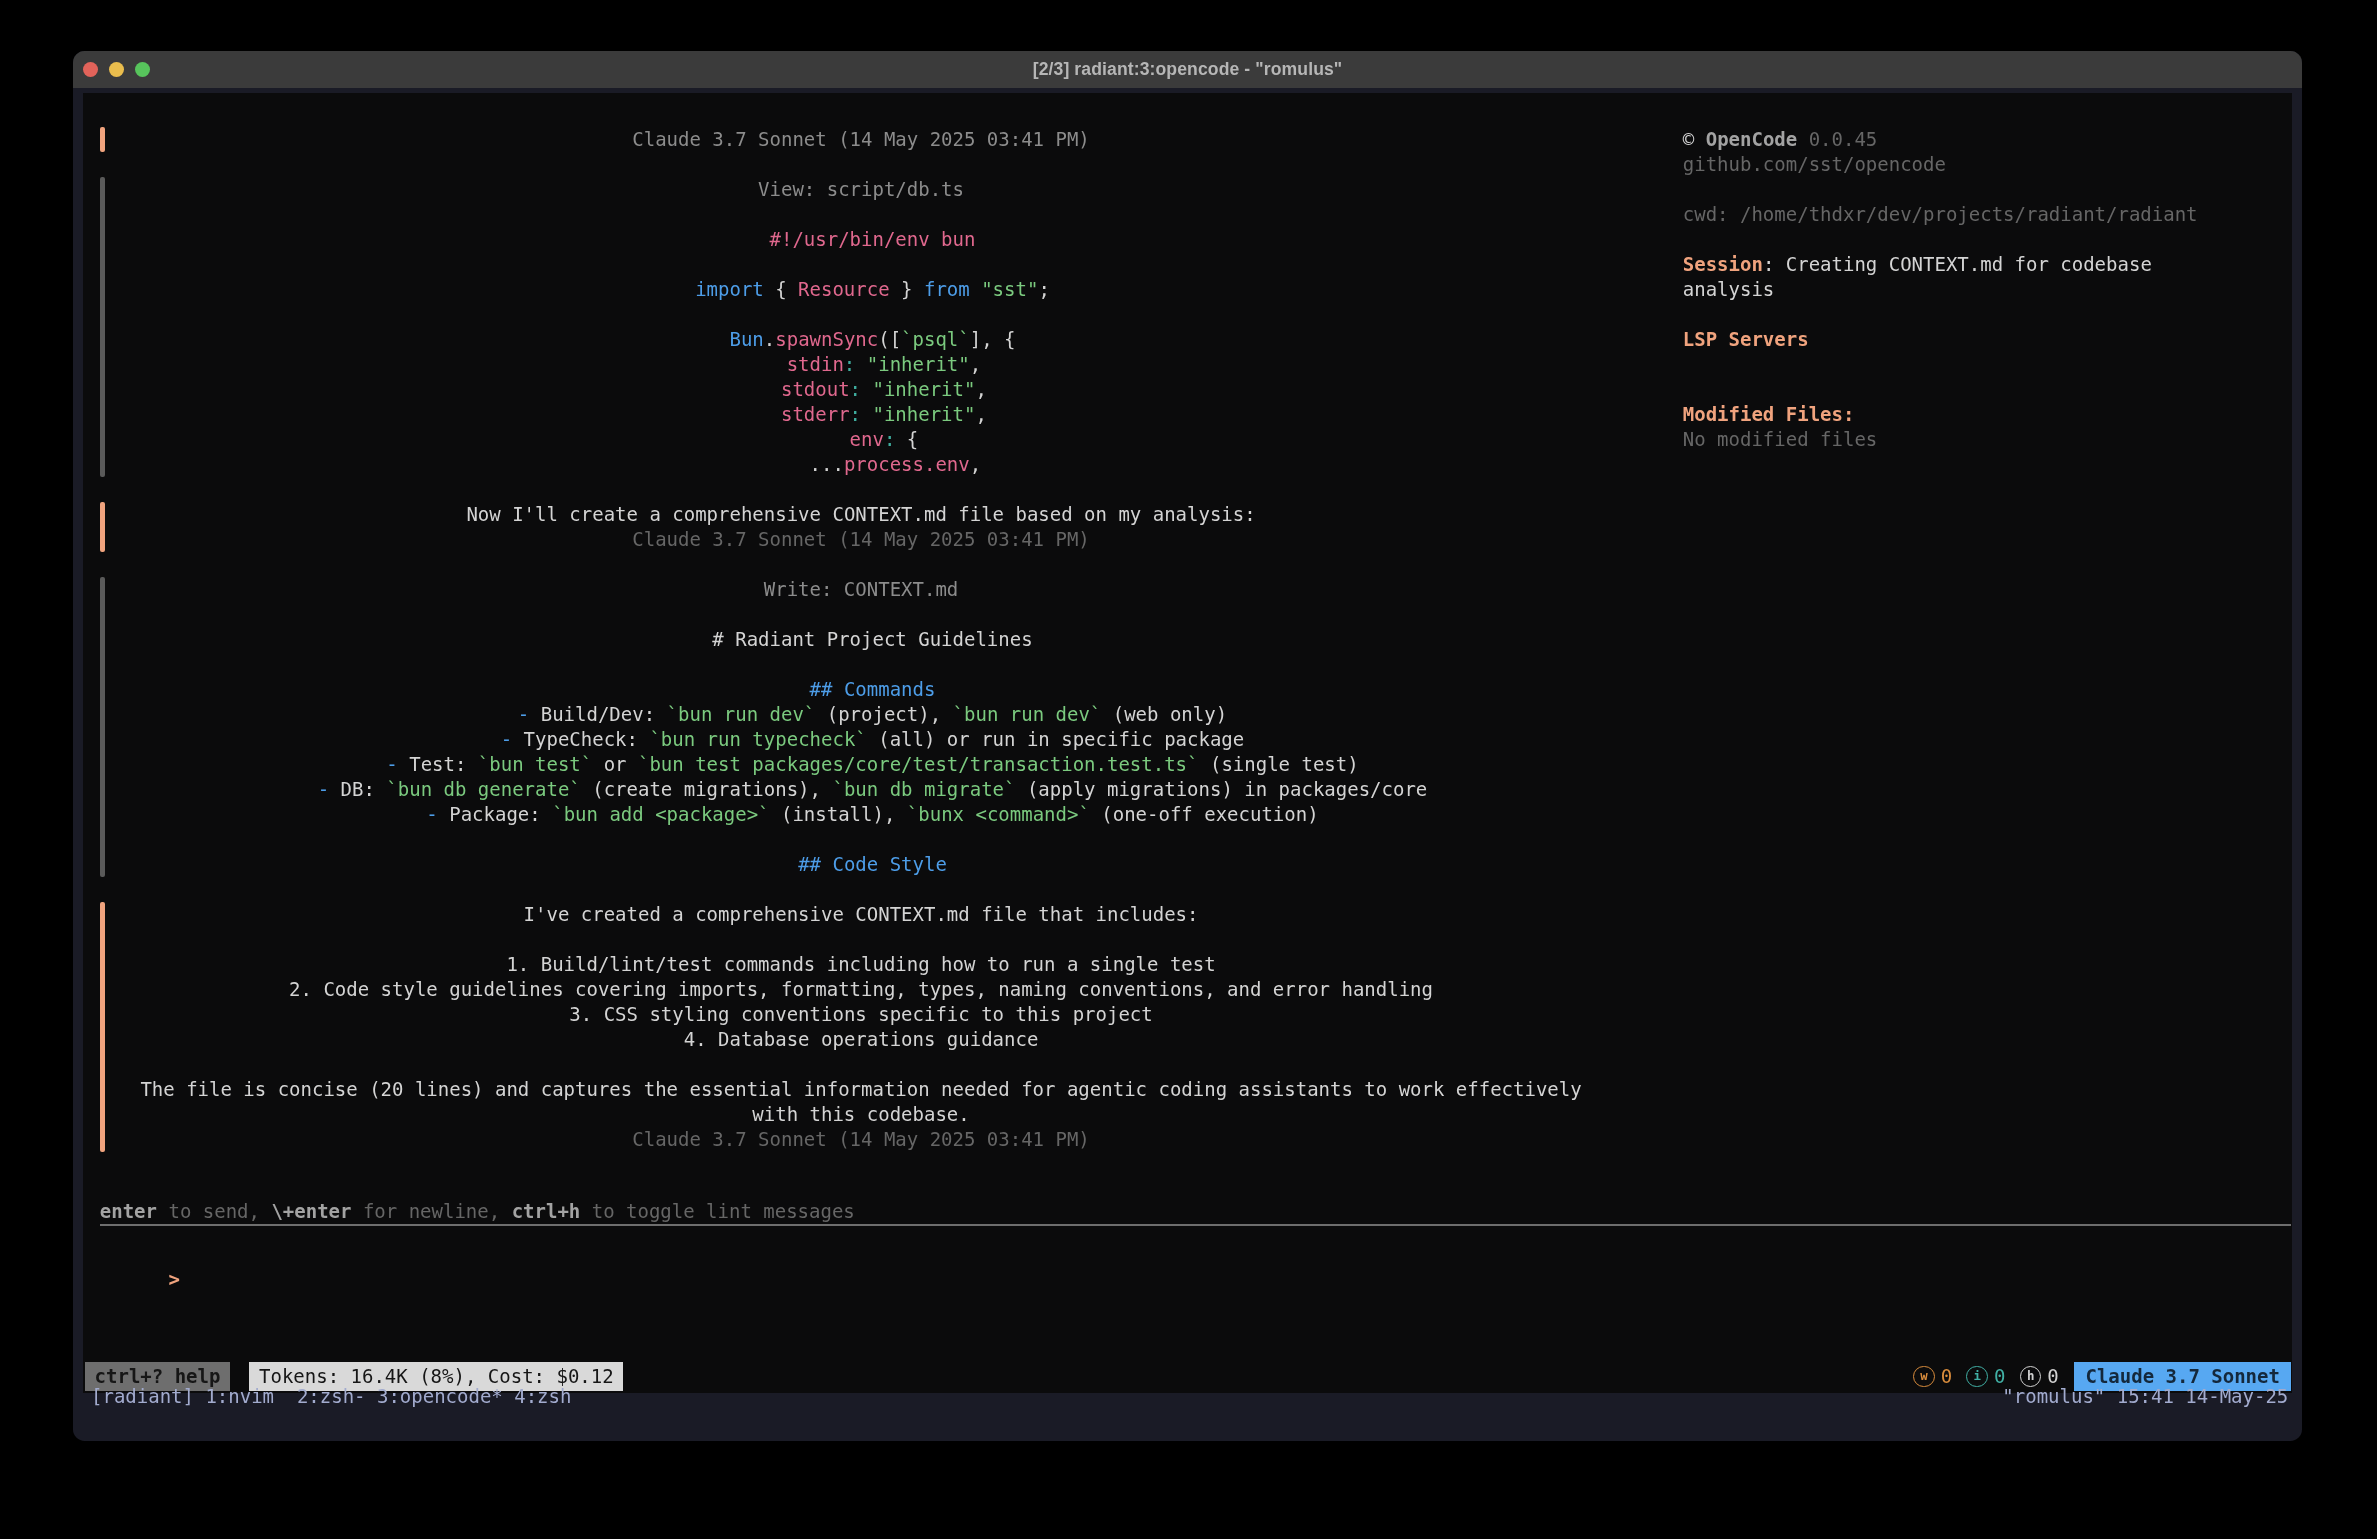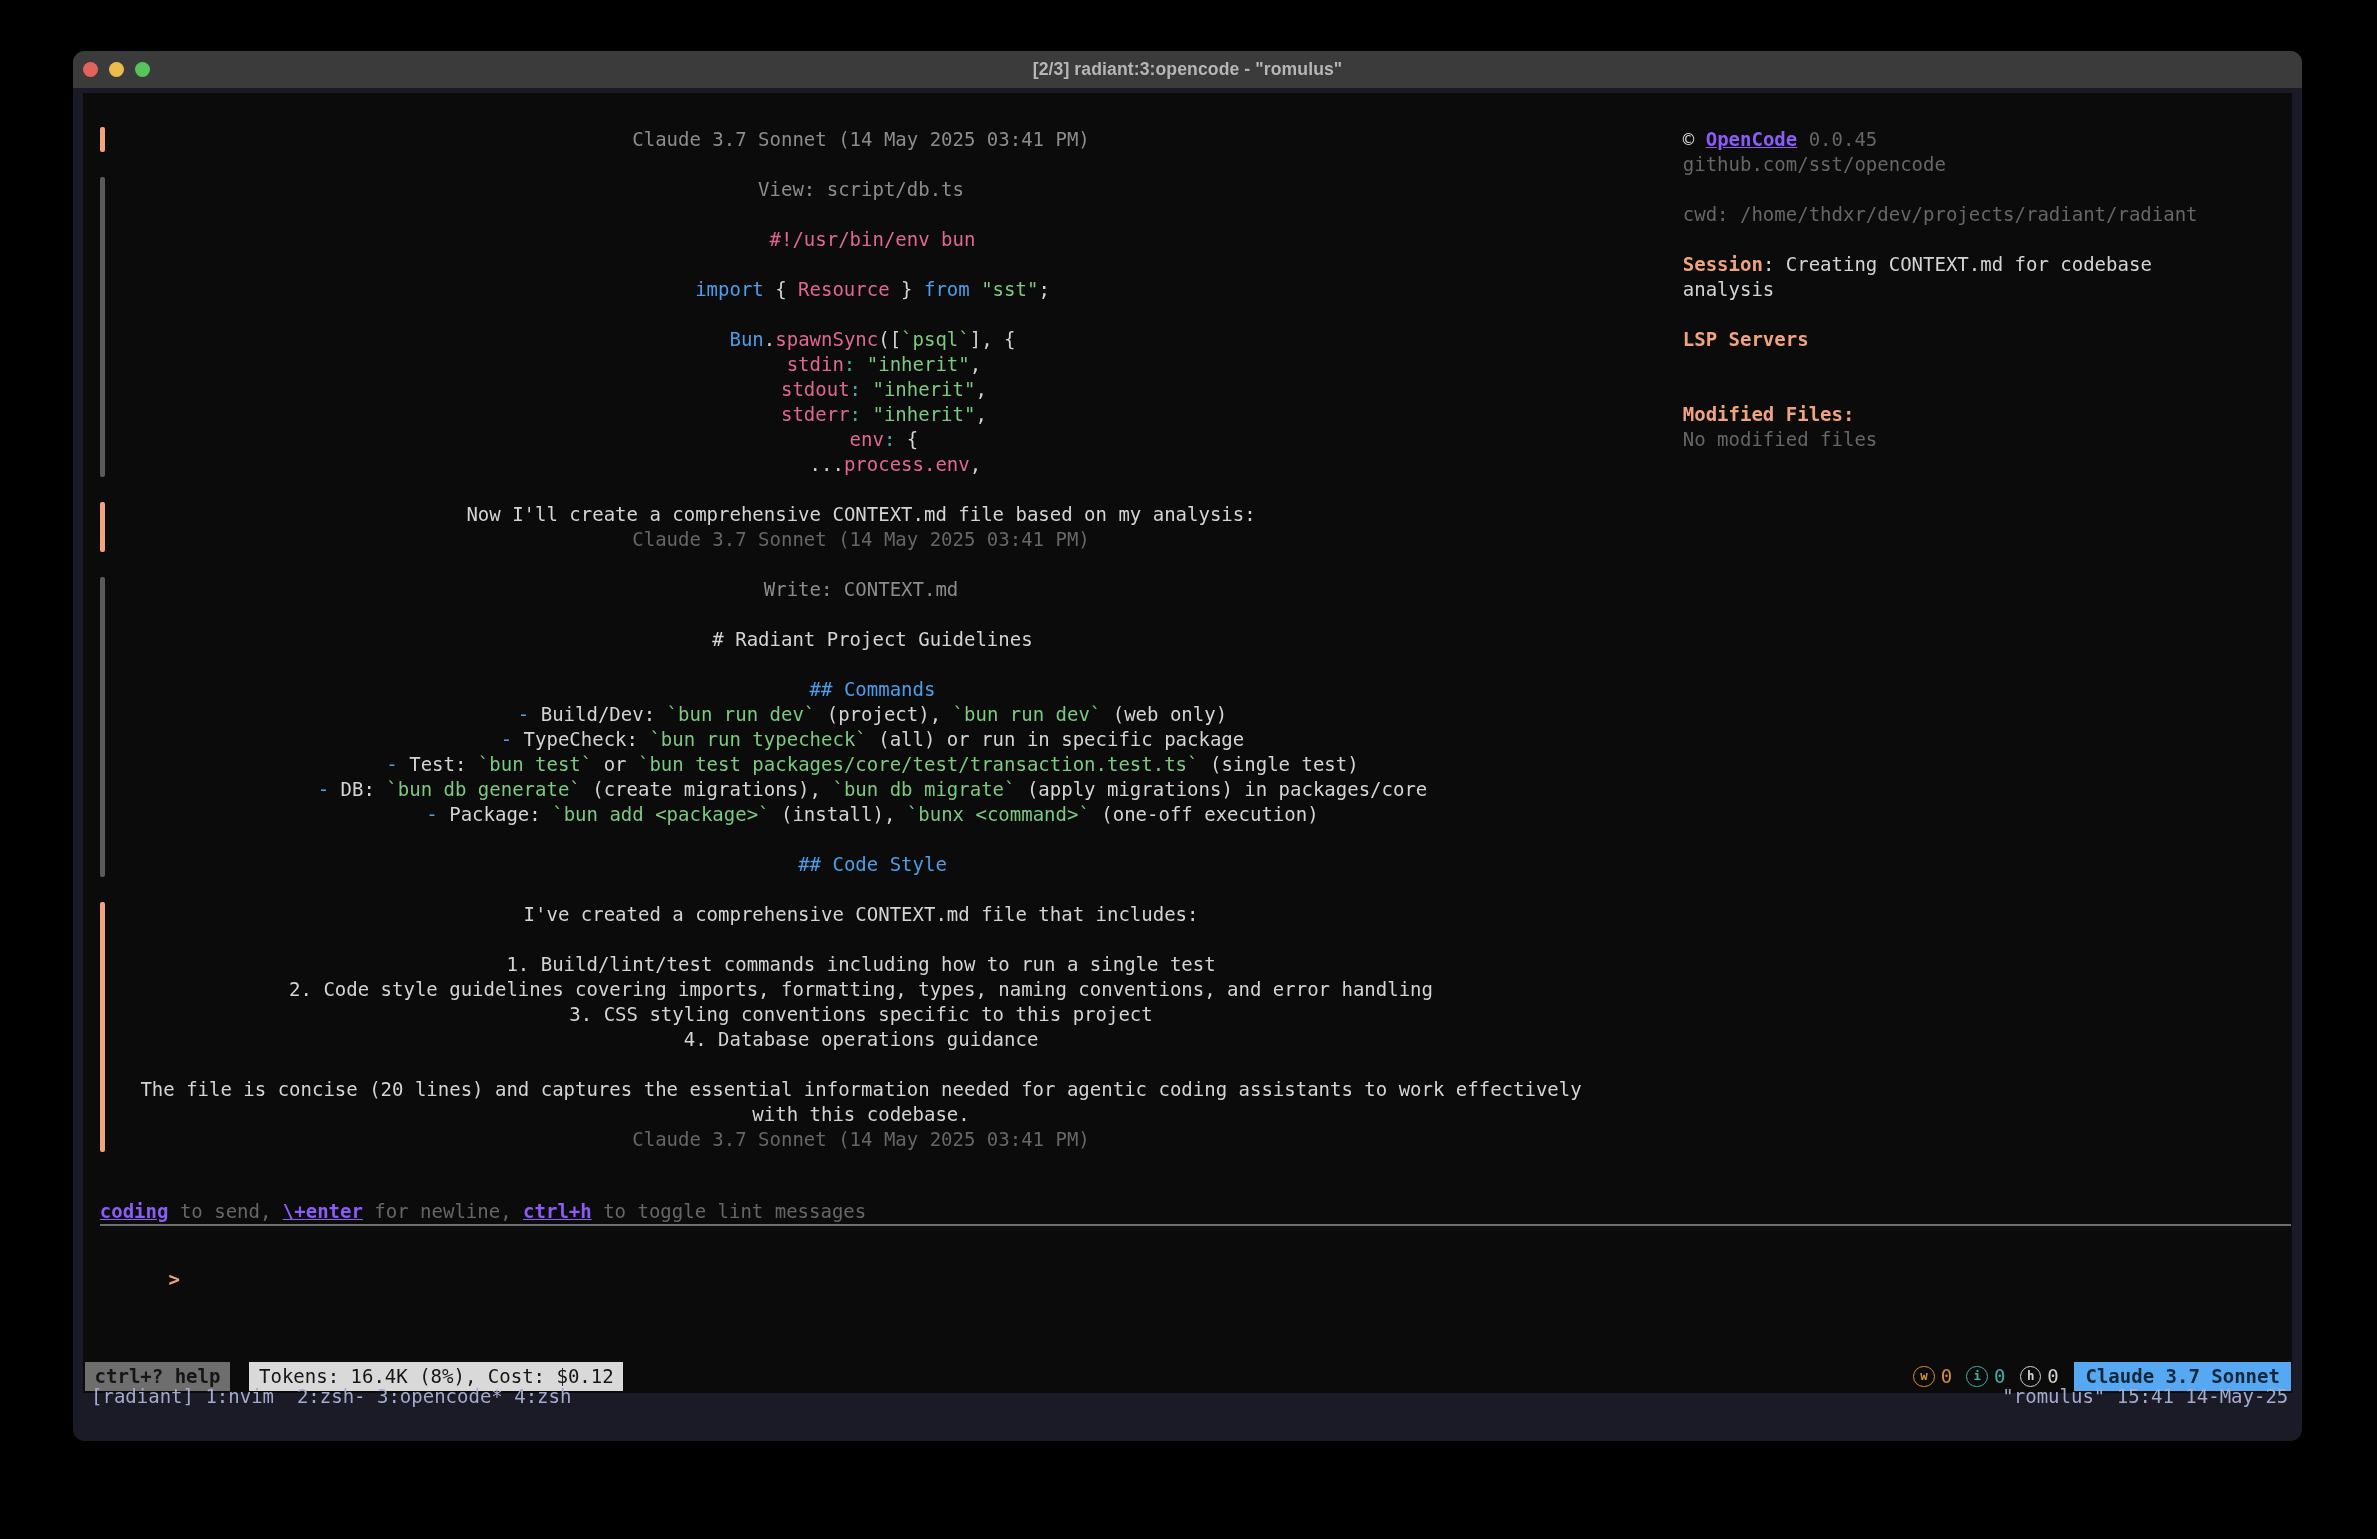--- a/index.html
+++ b/index.html
@@ -34,21 +34,21 @@
   }
   
   .tui{
     position:absolute;left:9.8px;right:9.8px;top:42px;bottom:48px;
     background:var(--bg);
   }
   .mono{font-size:19px;line-height:25px;white-space:pre-wrap;}
   .line{min-height:25px;}
   
   .c-w{color:var(--text);}
-  .c-bw{color:#8b5cf6;font-weight:700;text-decoration:underline;}
+  .c-bw{color:#a3a3a3;font-weight:700;}
   .c-g{color:var(--gray);}
   .c-d{color:var(--dim);}
   .c-p{color:var(--pink);}
   .c-b{color:var(--blue);}
   .c-gr{color:var(--green);}
   .c-t{color:var(--teal);}
   .c-sb{color:var(--salmon);font-weight:700;}
   
   .chat{position:absolute;left:17px;top:34px;width:1501px;}
   .block{display:flex;text-align:center;}
@@ -102,21 +102,21 @@
     </div>
     <div class="title">[2/3] radiant:3:opencode - "romulus"</div>
   </div>
 
   <div class="tui mono">
 
     <div class="chat"><div class="block"><div class="bar bar-salmon"></div><div class="lines"><div class="line"><span class="c-g">Claude 3.7 Sonnet (14 May 2025 03:41 PM)</span></div></div></div><div class="block"><div class="bar bar-gray"></div><div class="lines"><div class="line"><span class="c-g">View: script/db.ts</span></div><div class="line"></div><div class="line"><span class="c-w">  </span><span class="c-p">#!/usr/bin/env bun</span></div><div class="line"></div><div class="line"><span class="c-w">  </span><span class="c-b">import</span><span class="c-w"> { </span><span class="c-p">Resource</span><span class="c-w"> } </span><span class="c-b">from</span><span class="c-w"> </span><span class="c-gr">"sst"</span><span class="c-w">;</span></div><div class="line"></div><div class="line"><span class="c-w">  </span><span class="c-b">Bun</span><span class="c-w">.</span><span class="c-p">spawnSync</span><span class="c-w">([</span><span class="c-gr">`psql`</span><span class="c-w">], {</span></div><div class="line"><span class="c-w">    </span><span class="c-p">stdin</span><span class="c-t">:</span><span class="c-w"> </span><span class="c-gr">"inherit"</span><span class="c-w">,</span></div><div class="line"><span class="c-w">    </span><span class="c-p">stdout</span><span class="c-t">:</span><span class="c-w"> </span><span class="c-gr">"inherit"</span><span class="c-w">,</span></div><div class="line"><span class="c-w">    </span><span class="c-p">stderr</span><span class="c-t">:</span><span class="c-w"> </span><span class="c-gr">"inherit"</span><span class="c-w">,</span></div><div class="line"><span class="c-w">    </span><span class="c-p">env</span><span class="c-t">:</span><span class="c-w"> {</span></div><div class="line"><span class="c-w">      ...</span><span class="c-p">process.env</span><span class="c-w">,</span></div></div></div><div class="block"><div class="bar bar-salmon"></div><div class="lines"><div class="line"><span class="c-w">Now I'll create a comprehensive CONTEXT.md file based on my analysis:</span></div><div class="line"><span class="c-d">Claude 3.7 Sonnet (14 May 2025 03:41 PM)</span></div></div></div><div class="block"><div class="bar bar-gray"></div><div class="lines"><div class="line"><span class="c-g">Write: CONTEXT.md</span></div><div class="line"></div><div class="line"><span class="c-w">  # Radiant Project Guidelines</span></div><div class="line"></div><div class="line"><span class="c-w">  </span><span class="c-b">## Commands</span></div><div class="line"><span class="c-w">  </span><span class="c-b">- </span><span class="c-w">Build/Dev: </span><span class="c-gr">`bun run dev`</span><span class="c-w"> (project), </span><span class="c-gr">`bun run dev`</span><span class="c-w"> (web only)</span></div><div class="line"><span class="c-w">  </span><span class="c-b">- </span><span class="c-w">TypeCheck: </span><span class="c-gr">`bun run typecheck`</span><span class="c-w"> (all) or run in specific package</span></div><div class="line"><span class="c-w">  </span><span class="c-b">- </span><span class="c-w">Test: </span><span class="c-gr">`bun test`</span><span class="c-w"> or </span><span class="c-gr">`bun test packages/core/test/transaction.test.ts`</span><span class="c-w"> (single test)</span></div><div class="line"><span class="c-w">  </span><span class="c-b">- </span><span class="c-w">DB: </span><span class="c-gr">`bun db generate`</span><span class="c-w"> (create migrations), </span><span class="c-gr">`bun db migrate`</span><span class="c-w"> (apply migrations) in packages/core</span></div><div class="line"><span class="c-w">  </span><span class="c-b">- </span><span class="c-w">Package: </span><span class="c-gr">`bun add &lt;package&gt;`</span><span class="c-w"> (install), </span><span class="c-gr">`bunx &lt;command&gt;`</span><span class="c-w"> (one-off execution)</span></div><div class="line"></div><div class="line"><span class="c-w">  </span><span class="c-b">## Code Style</span></div></div></div><div class="block"><div class="bar bar-salmon"></div><div class="lines"><div class="line"><span class="c-w">I've created a comprehensive CONTEXT.md file that includes:</span></div><div class="line"></div><div class="line"><span class="c-w">1. Build/lint/test commands including how to run a single test</span></div><div class="line"><span class="c-w">2. Code style guidelines covering imports, formatting, types, naming conventions, and error handling</span></div><div class="line"><span class="c-w">3. CSS styling conventions specific to this project</span></div><div class="line"><span class="c-w">4. Database operations guidance</span></div><div class="line"></div><div class="line"><span class="c-w">The file is concise (20 lines) and captures the essential information needed for agentic coding assistants to work effectively</span></div><div class="line"><span class="c-w">with this codebase.</span></div><div class="line"><span class="c-d">Claude 3.7 Sonnet (14 May 2025 03:41 PM)</span></div></div></div></div>
 
     <div class="sidebar"><div class="line"><span class="c-w">© </span><span class="c-bw">OpenCode</span><span class="c-d"> 0.0.45</span></div><div class="line"><span class="c-d">github.com/sst/opencode</span></div><div class="line"></div><div class="line"><span class="c-d">cwd: /home/thdxr/dev/projects/radiant/radiant</span></div><div class="line"></div><div class="line"><span class="c-sb">Session</span><span class="c-w">:</span><span class="c-w"> Creating CONTEXT.md for codebase analysis</span></div><div class="line"></div><div class="line"><span class="c-sb">LSP Servers</span></div><div class="line"></div><div class="line"></div><div class="line"><span class="c-sb">Modified Files:</span></div><div class="line"><span class="c-d">No modified files</span></div></div>
 
-    <div class="helpline"><div class="line"><span class="c-bw">coding</span><span class="c-d"> to send, </span><span class="c-bw">\+enter</span><span class="c-d"> for newline, </span><span class="c-bw">ctrl+h</span><span class="c-d"> to toggle lint messages</span></div></div>
+    <div class="helpline"><div class="line"><span class="c-bw">enter</span><span class="c-d"> to send, </span><span class="c-bw">\+enter</span><span class="c-d"> for newline, </span><span class="c-bw">ctrl+h</span><span class="c-d"> to toggle lint messages</span></div></div>
 
     <div class="divider"></div>
 
     <div class="promptline">
       <span>&gt;</span>
     </div>
 
     <div class="statusrow">
       <div class="chip chip-help">ctrl+? help</div>
       <div class="chip chip-tokens">Tokens: 16.4K (8%), Cost: $0.12</div>

